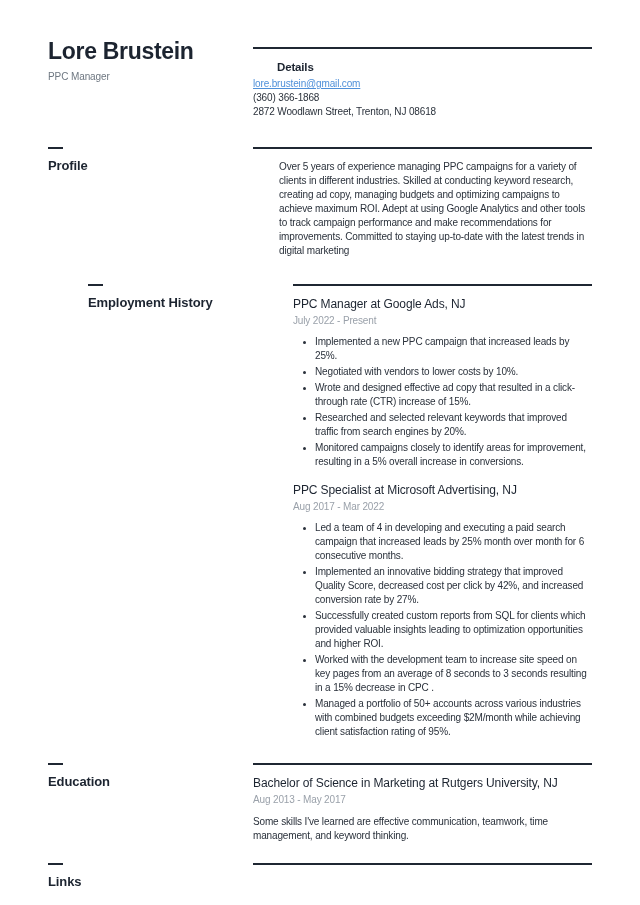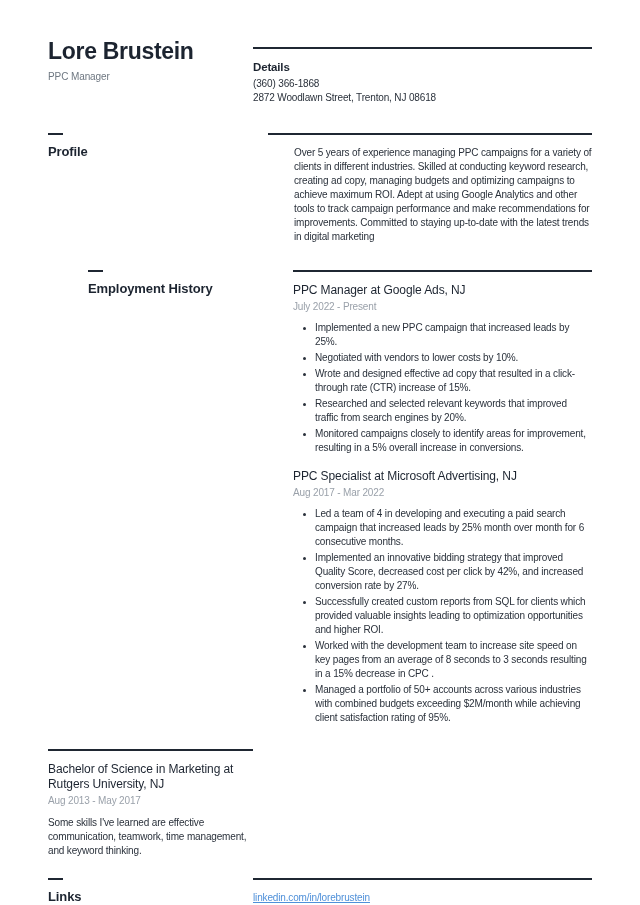--- a/index.html
+++ b/index.html
@@ -16,21 +16,21 @@
     color: #2a313b;
     font-size: 10px;
     letter-spacing: -0.15px;
     line-height: 14px;
   }
 
   .section {
     display: grid;
     grid-template-columns: 205px 1fr;
   }
-  .sec-profile    { margin-top: 28px; gap: 15px; }
+  .sec-profile    { margin-top: 28px; }
   .sec-employment { margin-top: 26px; margin-left: 40px; }
   .sec-education  { margin-top: 22px; }
   .sec-links      { margin-top: 20px; }
 
   
   .dash {
     width: 15px; height: 2px;
     background: #1f2732;
     margin-bottom: 10px;
   }
@@ -62,20 +62,21 @@
     border: 0;
     margin: 0 0 11px 0;
   }
   .right-col .rule-top { margin-top: 9px; }
 
   .details-heading {
     font-size: 11.5px;
     font-weight: 700;
     color: #1c2430;
     margin-bottom: 3px;
+    margin-left: 24px;
   }
   .contact-line { color: #2a313b; }
 
   a.link {
     color: #4f90d9;
     text-decoration: underline;
     cursor: pointer;
   }
 
   .job { margin-bottom: 14px; }
@@ -108,20 +109,23 @@
 <div class="page">
 
   <div class="section sec-header">
     <div class="left-col">
       <div class="name">Lore Brustein</div>
       <div class="role">PPC Manager</div>
     </div>
     <div class="right-col">
       <div class="rule rule-top"></div>
       <div class="details-heading">Details</div>
+      <div class="contact-line">
+        <a class="link">lore.brustein@gmail.com</a>
+      </div>
       <div class="contact-line">(360) 366-1868</div>
       <div class="contact-line">2872 Woodlawn Street, Trenton, NJ 08618</div>
     </div>
   </div>
 
   <div class="section sec-profile">
     <div class="left-col">
       <div class="dash"></div>
       <div class="sec-heading">Profile</div>
     </div>
@@ -160,34 +164,35 @@
           <li>Successfully created custom reports from SQL for clients which provided valuable insights leading to optimization opportunities and higher ROI.</li>
           <li>Worked with the development team to increase site speed on key pages from an average of 8 seconds to 3 seconds resulting in a 15% decrease in CPC .</li>
           <li>Managed a portfolio of 50+ accounts across various industries with combined budgets exceeding $2M/month while achieving client satisfaction rating of 95%.</li>
         </ul>
       </div>
 
     </div>
   </div>
 
   <div class="section sec-education">
+    <div class="left-col">
+      <div class="dash"></div>
+      <div class="sec-heading">Education</div>
+    </div>
     <div class="right-col">
       <div class="rule"></div>
       <div class="degree-title">Bachelor of Science in Marketing at Rutgers University, NJ</div>
       <div class="dates">Aug 2013 - May 2017</div>
       <div class="edu-text">Some skills I've learned are effective communication, teamwork, time management, and keyword thinking.</div>
     </div>
   </div>
 
   <div class="section sec-links">
     <div class="left-col">
       <div class="dash"></div>
       <div class="sec-heading">Links</div>
     </div>
     <div class="right-col">
       <div class="rule"></div>
-      <div>
-        <a class="link">linkedin.com/in/lorebrustein</a>
-      </div>
     </div>
   </div>
 
 </div>
 
 </body></html>

